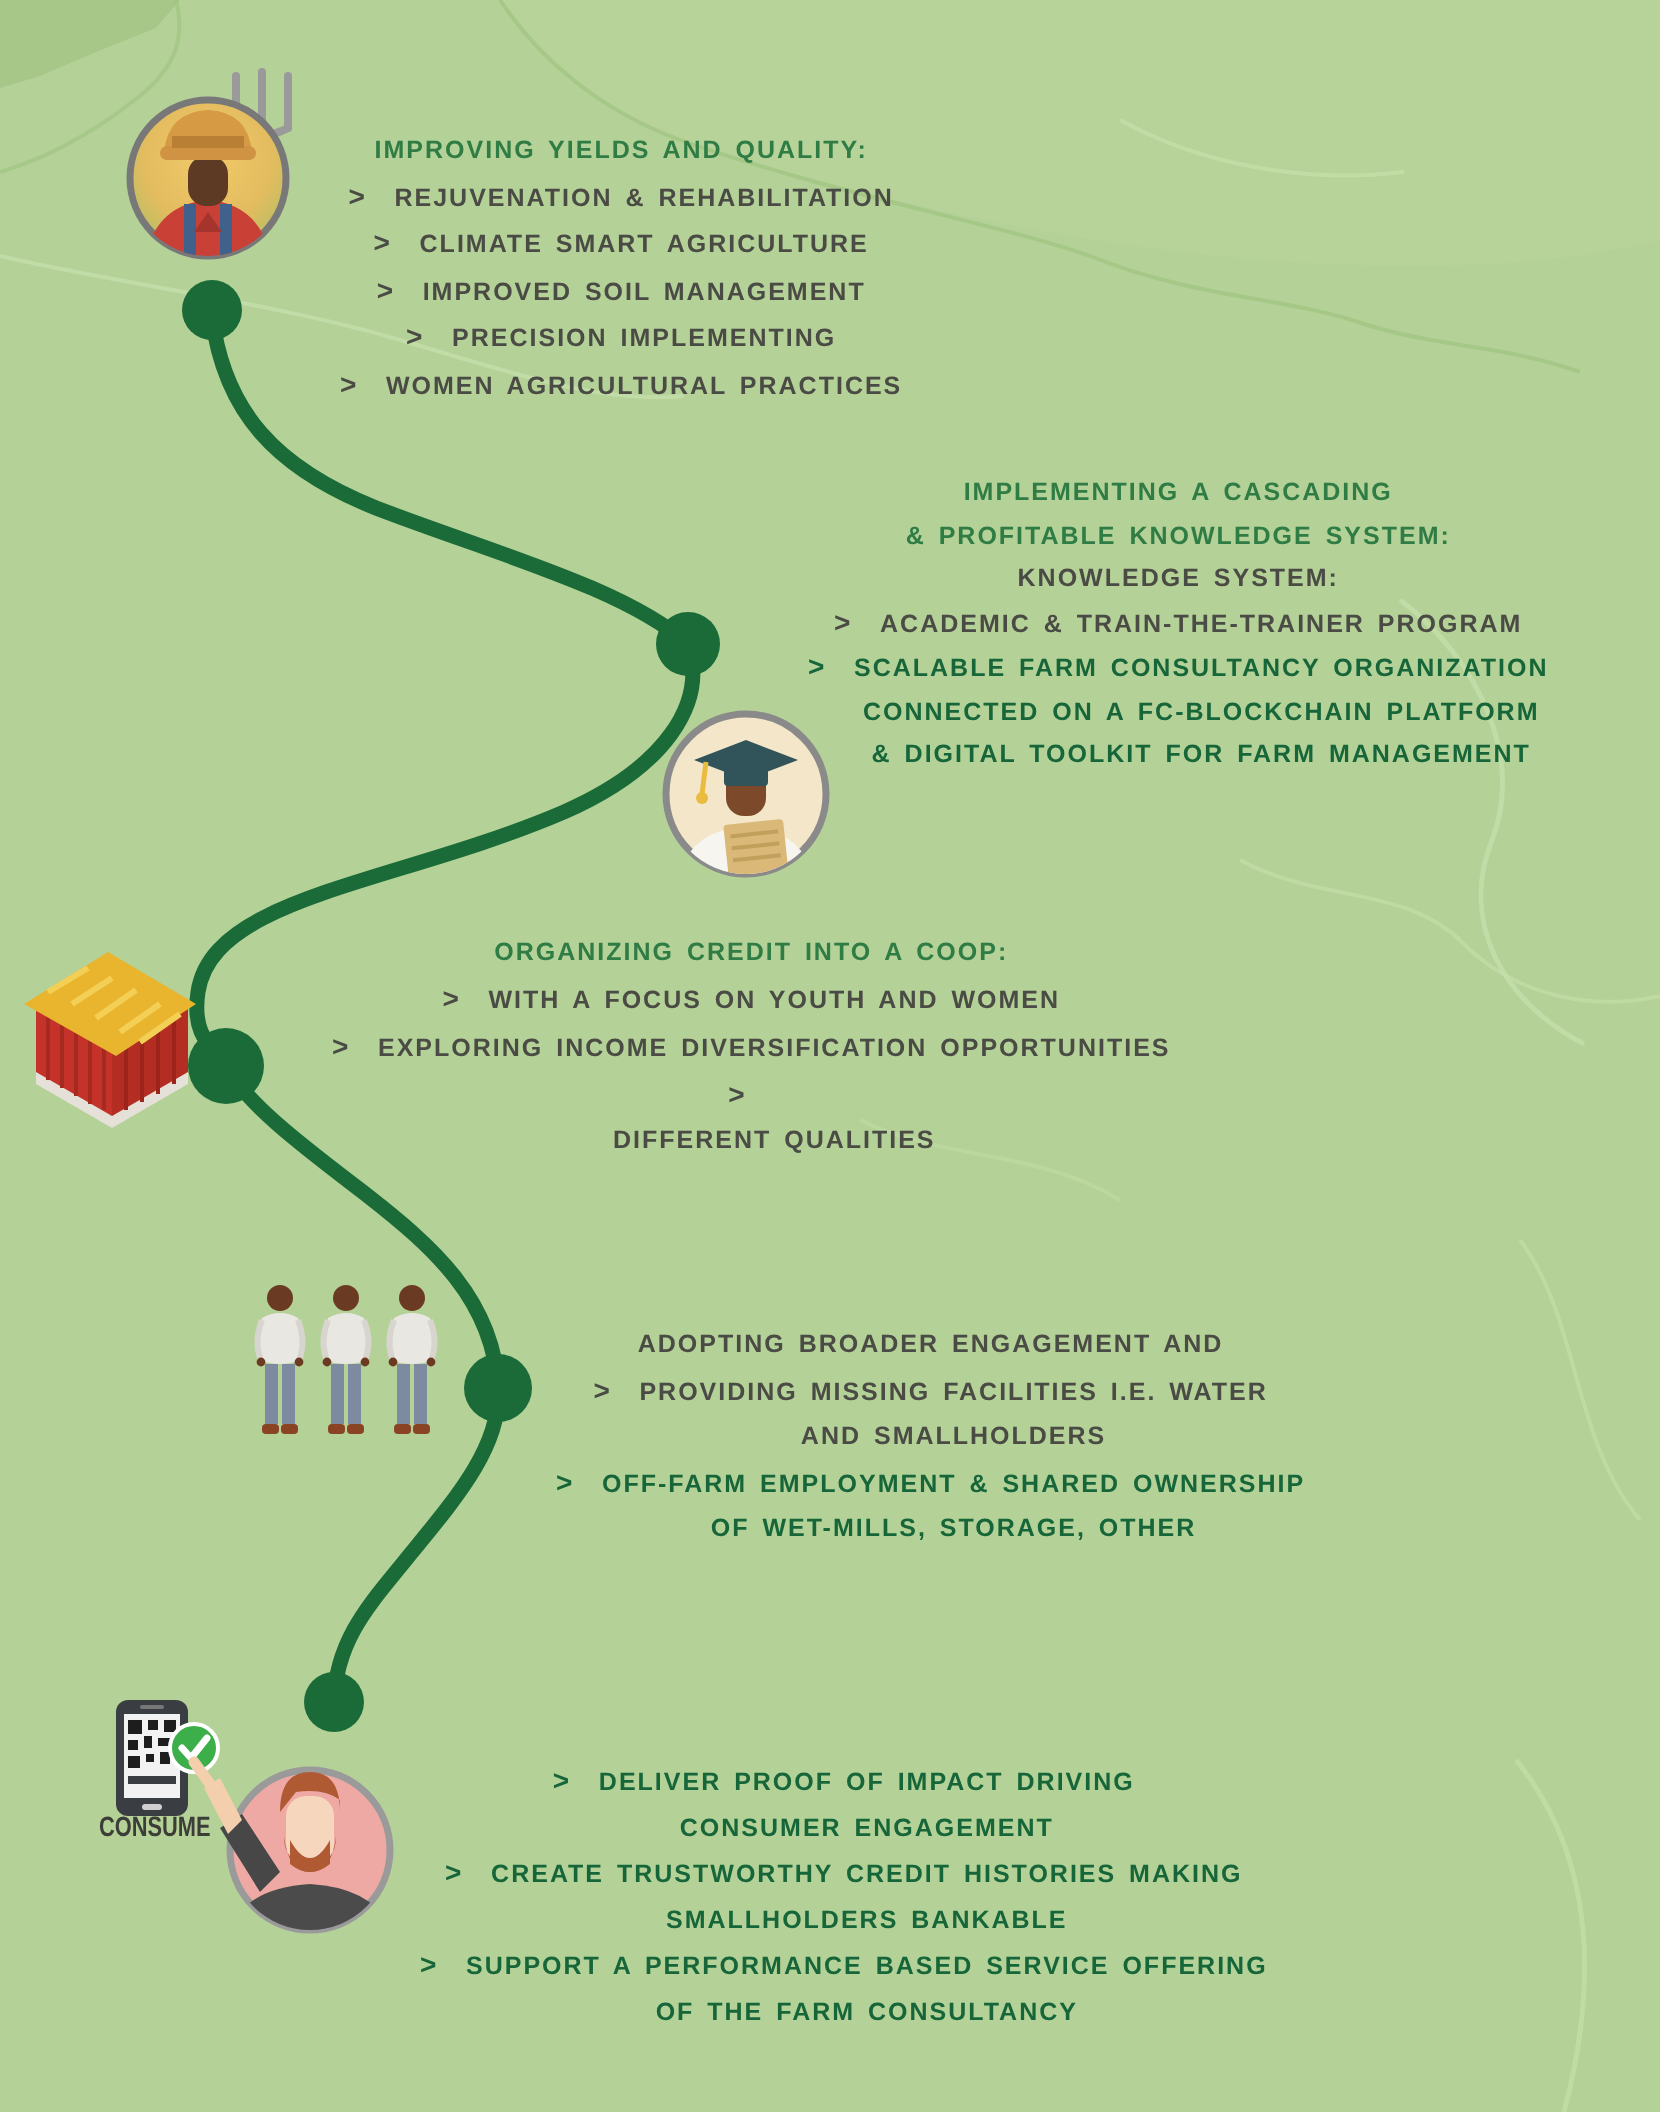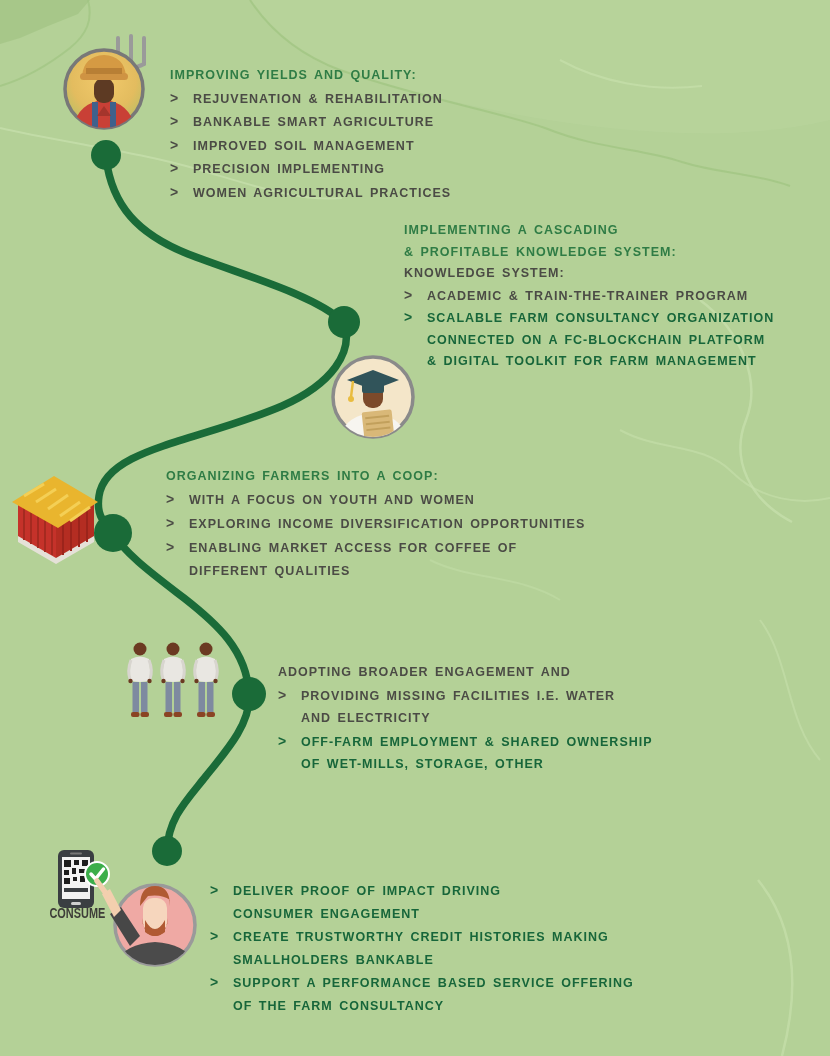--- a/index.html
+++ b/index.html
@@ -6,21 +6,21 @@
   #stage{
     position:relative;width:830px;height:1056px;margin:0 auto;overflow:hidden;
     background:var(--background,#b4d197);
     font-family:"Liberation Sans","DejaVu Sans",sans-serif;
   }
   #stage svg{display:block;}
   .layer{position:absolute;left:0;top:0;width:830px;height:1056px;}
   .icon{position:absolute;}
   .textblock{position:absolute;white-space:nowrap;}
   .line{display:flex;align-items:baseline;line-height:22.5px;font-size:12.5px;
-        font-weight:700;letter-spacing:1px;word-spacing:2px;}
+        font-weight:700;letter-spacing:1px;word-spacing:2px;justify-content:center;}
   .s2 .line{line-height:21.5px;}
   .s3 .line{line-height:23px;}
   .chev{width:23px;flex:0 0 23px;font-size:14px;font-weight:700;}
   .indent{padding-left:23px;}
   .heading-green{color:var(--heading-green,#2f7c45);}
   .dark{color:var(--text-dark,#4b4b45);}
   .green-bold{color:var(--bullet-green,#17663a);}
   .consume-label{
     position:absolute;left:42px;top:905px;width:68px;text-align:center;
     font-size:14px;font-weight:700;letter-spacing:0;color:var(--consume-label,#3d3d38);
@@ -202,36 +202,36 @@
   <div class="textblock s1" style="left:170px;top:64px">
       <div class="line heading-green">
         <span>IMPROVING YIELDS AND QUALITY:</span>
       </div>
       <div class="line dark">
         <span class="chev">&gt;</span>
         <span>REJUVENATION &amp; REHABILITATION</span>
       </div>
       <div class="line dark">
         <span class="chev">&gt;</span>
-        <span>BANKABLE SMART AGRICULTURE</span>
+        <span>CLIMATE SMART AGRICULTURE</span>
       </div>
       <div class="line dark">
         <span class="chev">&gt;</span>
         <span>IMPROVED SOIL MANAGEMENT</span>
       </div>
       <div class="line dark">
         <span class="chev">&gt;</span>
         <span>PRECISION IMPLEMENTING</span>
       </div>
       <div class="line dark">
         <span class="chev">&gt;</span>
         <span>WOMEN AGRICULTURAL PRACTICES</span>
       </div>
     </div>
-  <div class="textblock s2" style="left:404px;top:220px">
+  <div class="textblock s2" style="left:404px;top:236px">
       <div class="line heading-green">
         <span>IMPLEMENTING A CASCADING</span>
       </div>
       <div class="line heading-green">
         <span>&amp; PROFITABLE KNOWLEDGE SYSTEM:</span>
       </div>
       <div class="line dark">
         <span>KNOWLEDGE SYSTEM:</span>
       </div>
       <div class="line dark">
@@ -244,48 +244,47 @@
       </div>
       <div class="line green-bold indent">
         <span>CONNECTED ON A FC-BLOCKCHAIN PLATFORM</span>
       </div>
       <div class="line green-bold indent">
         <span>&amp; DIGITAL TOOLKIT FOR FARM MANAGEMENT</span>
       </div>
     </div>
   <div class="textblock s3" style="left:166px;top:465px">
       <div class="line heading-green">
-        <span>ORGANIZING FARMERS INTO A COOP:</span>
+        <span>ORGANIZING CREDIT INTO A COOP:</span>
       </div>
       <div class="line dark">
         <span class="chev">&gt;</span>
         <span>WITH A FOCUS ON YOUTH AND WOMEN</span>
       </div>
       <div class="line dark">
         <span class="chev">&gt;</span>
         <span>EXPLORING INCOME DIVERSIFICATION OPPORTUNITIES</span>
       </div>
       <div class="line dark">
         <span class="chev">&gt;</span>
-        <span>ENABLING MARKET ACCESS FOR COFFEE OF</span>
       </div>
       <div class="line dark indent">
         <span>DIFFERENT QUALITIES</span>
       </div>
     </div>
   <div class="textblock s4" style="left:278px;top:661px">
       <div class="line dark">
         <span>ADOPTING BROADER ENGAGEMENT AND</span>
       </div>
       <div class="line dark">
         <span class="chev">&gt;</span>
         <span>PROVIDING MISSING FACILITIES I.E. WATER</span>
       </div>
       <div class="line dark indent">
-        <span>AND ELECTRICITY</span>
+        <span>AND SMALLHOLDERS</span>
       </div>
       <div class="line green-bold">
         <span class="chev">&gt;</span>
         <span>OFF-FARM EMPLOYMENT &amp; SHARED OWNERSHIP</span>
       </div>
       <div class="line green-bold indent">
         <span>OF WET-MILLS, STORAGE, OTHER</span>
       </div>
     </div>
   <div class="textblock s5" style="left:210px;top:879px">

